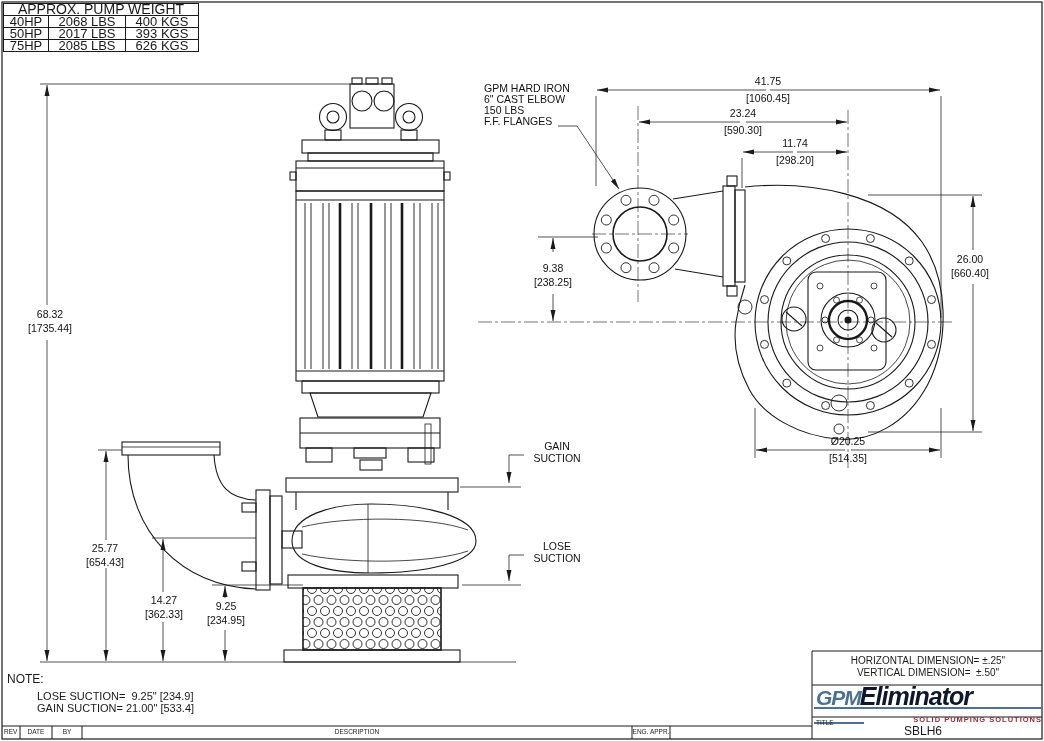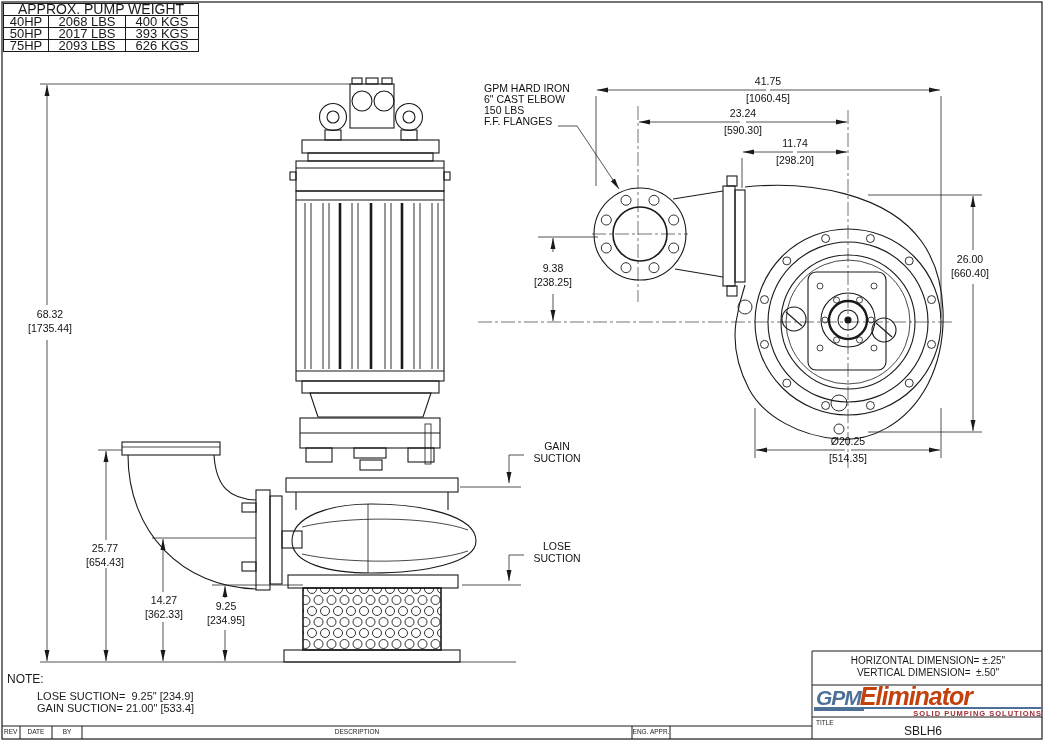--- a/index.html
+++ b/index.html
@@ -18,22 +18,22 @@
   .tb-center{text-align:center;}
   
   #tol{left:814px;top:655px;width:228px;text-align:center;font-size:10px;line-height:12px;}
   
   #note-h{left:7px;top:672px;font-size:12px;}
   .note-line{left:37px;font-size:11px;}
   
   #logo{left:814px;top:686px;width:228px;height:30px;}
   #logo-big{display:flex;align-items:baseline;line-height:21px;height:21px;border-bottom:2px solid #4d7096;padding-left:2px;}
   #logo-gpm{font-style:italic;font-weight:bold;font-size:21px;letter-spacing:-1px;color:#4d7096;}
-  #logo-elim{font-style:italic;font-weight:bold;font-size:25px;letter-spacing:-1px;color:#c2410c;margin-left:-1px;}
-  #logo-sub{display:flex;align-items:flex-start;height:15px;gap:44px;}
+  #logo-elim{font-style:italic;font-weight:bold;font-size:25px;letter-spacing:-1px;color:#0f172a;margin-left:-1px;}
+  #logo-sub{display:flex;align-items:flex-end;height:15px;gap:44px;}
   #logo-line{flex:1;height:2px;background:#4d7096;margin-right:5px;}
   #logo-tag{font-size:7.5px;font-weight:bold;letter-spacing:1px;color:#9e2b33;line-height:9px;}
   #title-text{left:812px;top:724px;width:222px;text-align:center;font-size:12px;}
   
   svg text{fill:#111;font-family:"Liberation Sans","DejaVu Sans",sans-serif;}
   .dt{font-size:10.5px;}
   .lb{font-size:10.5px;}
 </style>
 </head>
 <body>
@@ -353,21 +353,21 @@
         <td class="c-lbs">2068 LBS</td>
         <td class="c-kgs">400 KGS</td>
       </tr>
       <tr>
         <td class="c-hp">50HP</td>
         <td class="c-lbs">2017 LBS</td>
         <td class="c-kgs">393 KGS</td>
       </tr>
       <tr>
         <td class="c-hp">75HP</td>
-        <td class="c-lbs">2093 LBS</td>
+        <td class="c-lbs">2085 LBS</td>
         <td class="c-kgs">626 KGS</td>
       </tr>
     </tbody>
   </table>
 
   <div class="abs" id="note-h">NOTE:</div>
   <div class="abs note-line pre" style="top:690px">LOSE SUCTION=  9.25" [234.9]</div>
   <div class="abs note-line pre" style="top:702px">GAIN SUCTION= 21.00" [533.4]</div>
 
   <div class="abs" id="tol">

